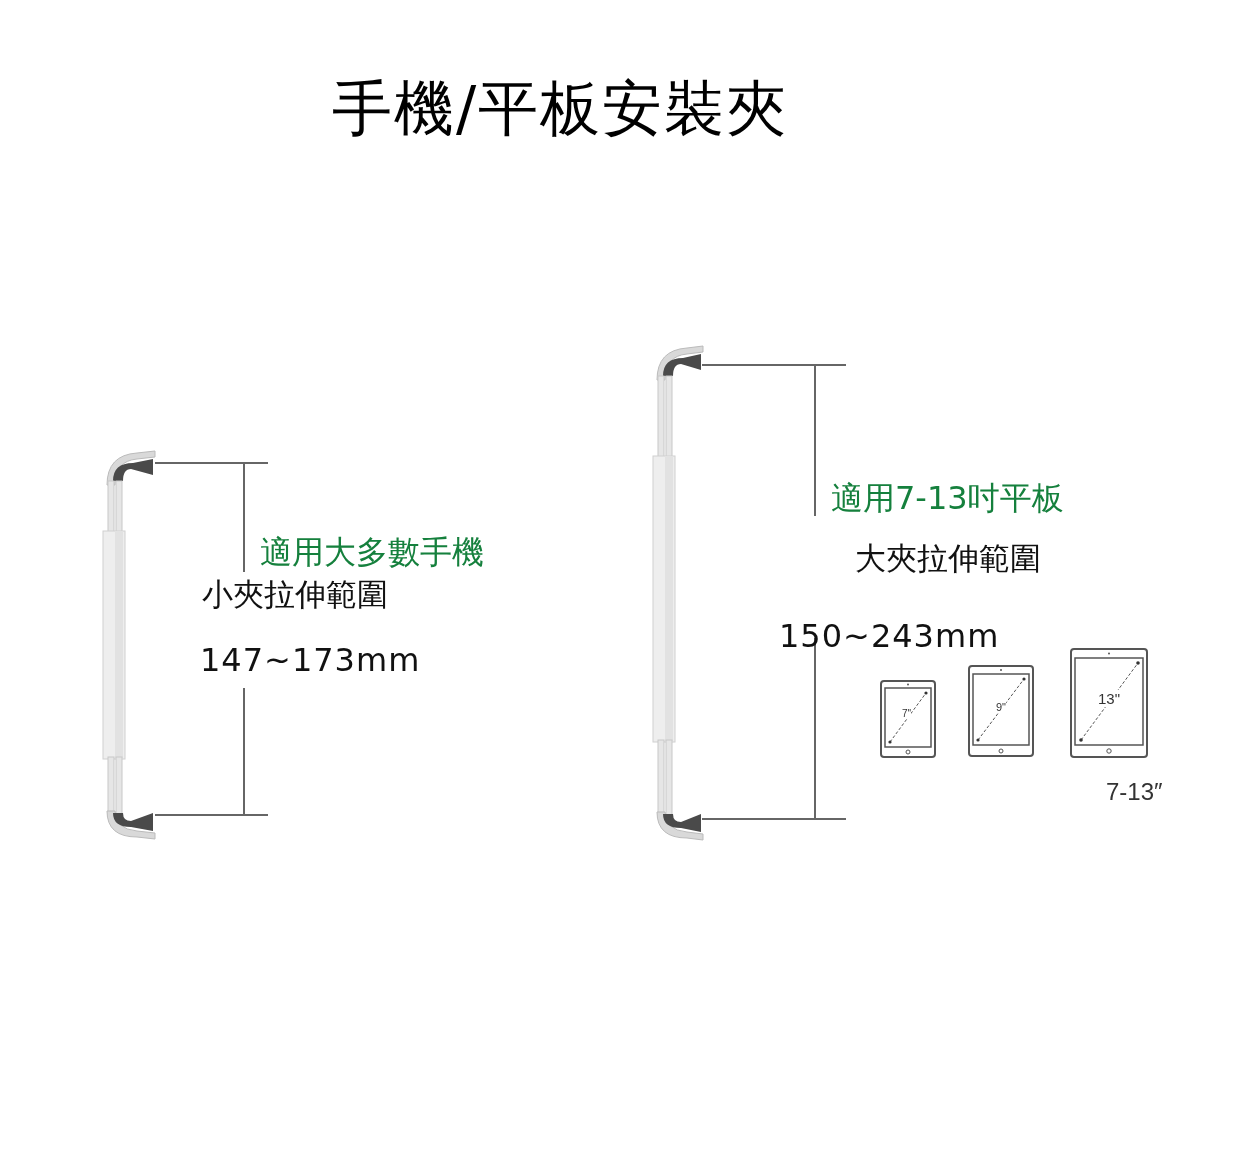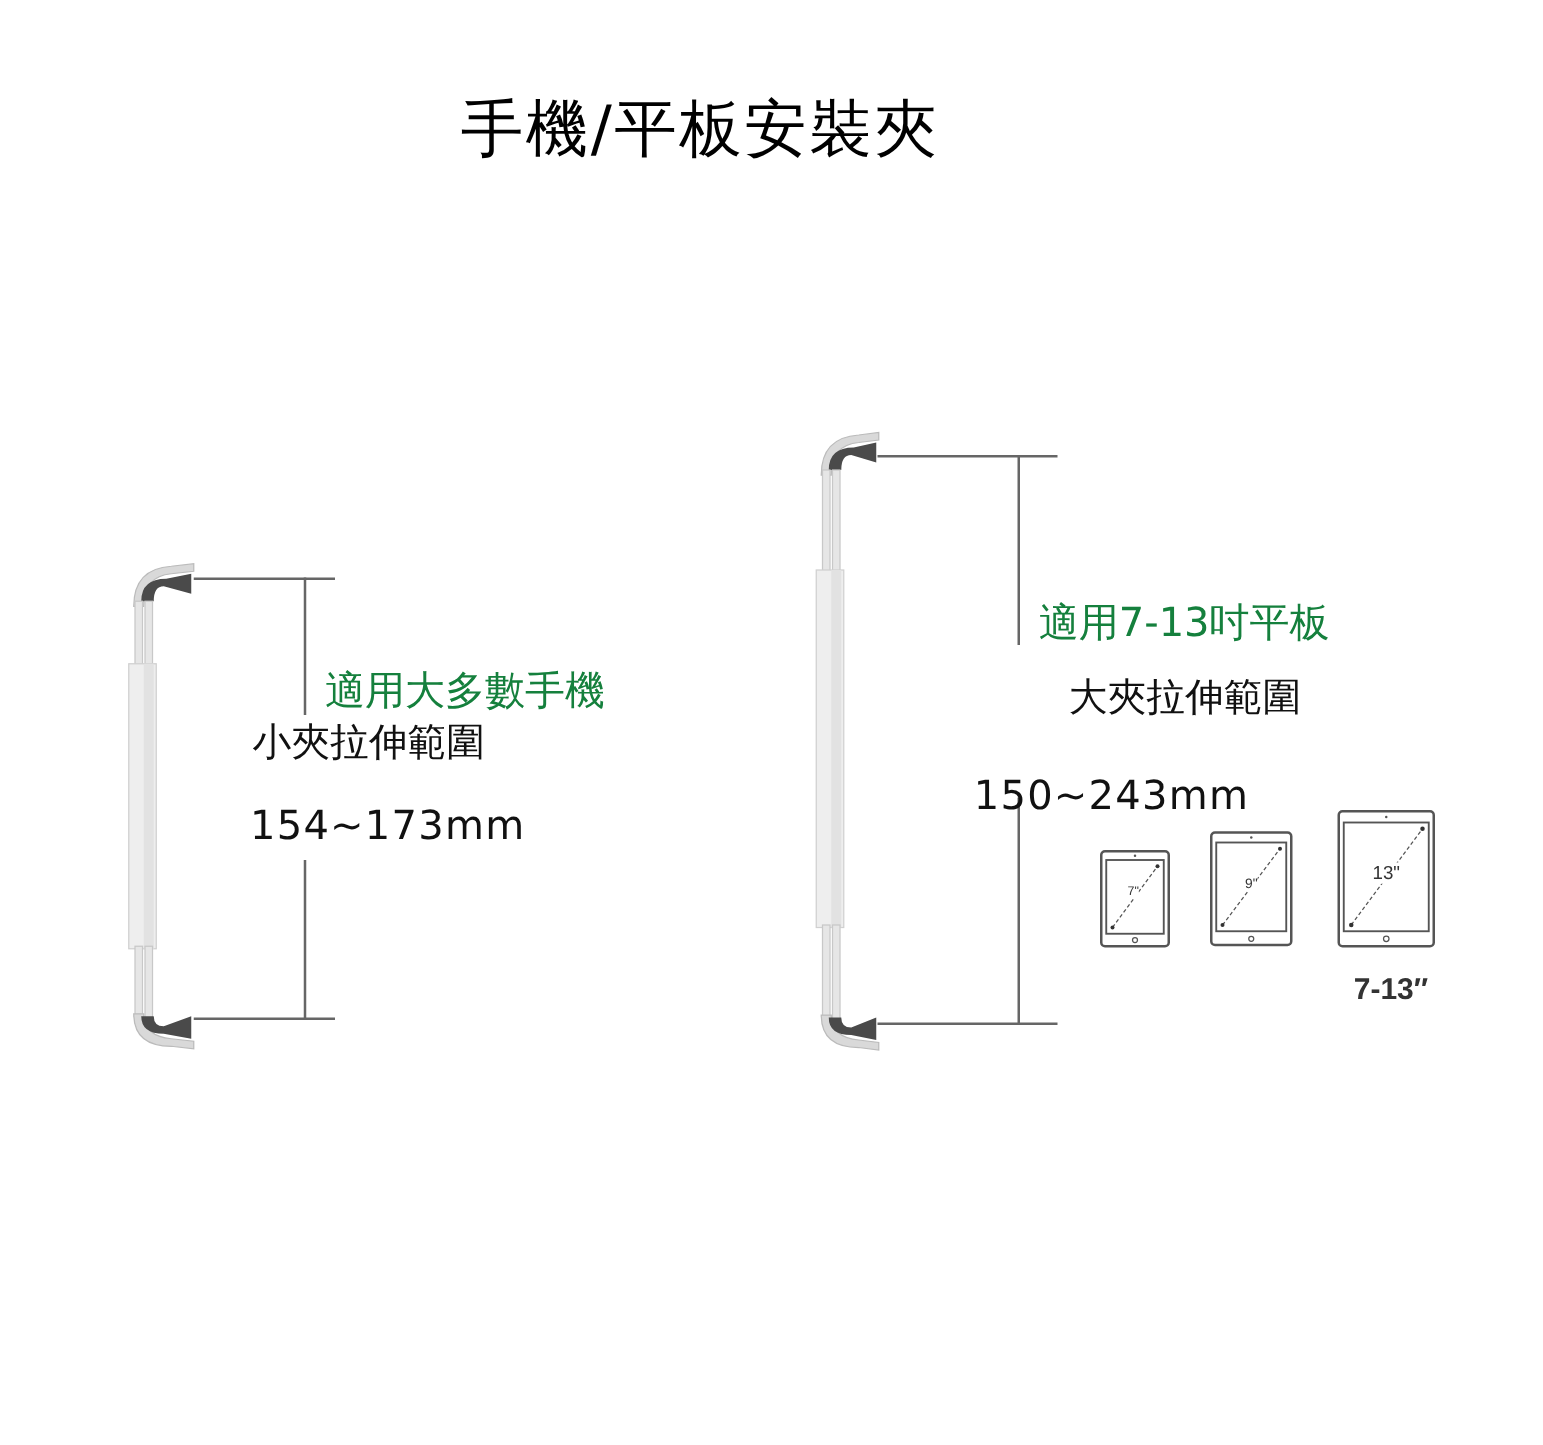--- a/index.html
+++ b/index.html
@@ -1,19 +1,19 @@
 <!DOCTYPE html>
 <html><head>
   <meta charset="utf-8">
   <style>
     html, body { margin: 0; padding: 0; background: #ffffff; }
     body { width: 1234px; height: 1156px; position: relative; overflow: hidden;
            font-family: "DejaVu Sans", "Liberation Sans", sans-serif; color: #111; }
     .abs { position: absolute; }
-    .title { left: 0; width: 1120px; top: 78px; text-align: center; font-size: 50px;
+    .title { left: 0; width: 1120px; top: 78px; text-align: center; font-size: 60px;
              font-weight: 500; letter-spacing: 2px; color: #000; line-height: 1; }
     .label { font-size: 32px; line-height: 1; white-space: nowrap; color: #15803d; }
     .range-label { font-size: 31px; line-height: 1; white-space: nowrap; color: #111; }
     .range-value { font-size: 32px; line-height: 1; white-space: nowrap; letter-spacing: 1px; color: #111; }
     .hline { height: 2px; background: #666; }
     .vline { width: 2px; background: #666; }
     .caption { font-size: 24px; color: #333; white-space: nowrap; font-family: "Liberation Sans", sans-serif; }
     svg { position: absolute; overflow: visible; }
   </style>
 </head>
@@ -41,21 +41,21 @@
     <path d="M18 368 Q18 382 36 382 L58 386 L58 368 L36 376 Q28 376 28 368 Z" fill="#4a4a4a"></path>
   </svg>
 
   <div class="abs hline" style="left:155px; top:462px; width:113px;"></div>
   <div class="abs hline" style="left:155px; top:814px; width:113px;"></div>
   <div class="abs vline" style="left:243px; top:462px; height:110px;"></div>
   <div class="abs vline" style="left:243px; top:688px; height:128px;"></div>
 
   <div class="abs label" style="left:260px; top:536px;">適用大多數手機</div>
   <div class="abs range-label" style="left:202px; top:579px;">小夾拉伸範圍</div>
-  <div class="abs range-value" style="left:200px; top:644px;">154~173mm</div>
+  <div class="abs range-value" style="left:200px; top:644px;">147~173mm</div>
 </div>
 
 <div>
   <svg style="left:645px; top:340px;" width="70" height="505" viewBox="0 0 70 505">
 
     <path d="M12 40 Q12 10 42 8 L58 6 L58 12 L42 14 Q20 16 20 40 Z" fill="#d9d9d9" stroke="#bbb" stroke-width="1"></path>
     <path d="M18 36 Q18 18 38 18 L56 14 L56 30 L36 24 Q28 24 28 36 Z" fill="#4a4a4a"></path>
 
     <rect x="13" y="36" width="6" height="82" fill="#e6e6e6" stroke="#c8c8c8" stroke-width="1"></rect>
     <rect x="21" y="36" width="6" height="82" fill="#e6e6e6" stroke="#c8c8c8" stroke-width="1"></rect>
@@ -113,14 +113,14 @@
       <rect x="1" y="1" width="76" height="108" rx="3" fill="#fff" stroke="#555" stroke-width="2"></rect>
       <rect x="5" y="10" width="68" height="87" fill="none" stroke="#555" stroke-width="1.5"></rect>
       <circle cx="39" cy="5.5" r="1" fill="#555"></circle>
       <circle cx="39" cy="103" r="2.2" fill="none" stroke="#555" stroke-width="1"></circle>
       <line x1="11" y1="92" x2="68" y2="15" stroke="#555" stroke-width="1" stroke-dasharray="3 2"></line>
       <circle cx="11" cy="92" r="1.8" fill="#333"></circle>
       <circle cx="68" cy="15" r="1.8" fill="#333"></circle>
     </svg>
     <div class="abs" style="left:28px; top:42px; font-size:15px; color:#333; background:#fff; font-family:'Liberation Sans',sans-serif;">13"</div>
   </div>
-  <div class="abs caption" style="left:1083px; top:778px;font-weight:bold;">7-13″</div>
+  <div class="abs caption" style="left:1106px; top:778px;">7-13″</div>
 </div>
 
 </body></html>

